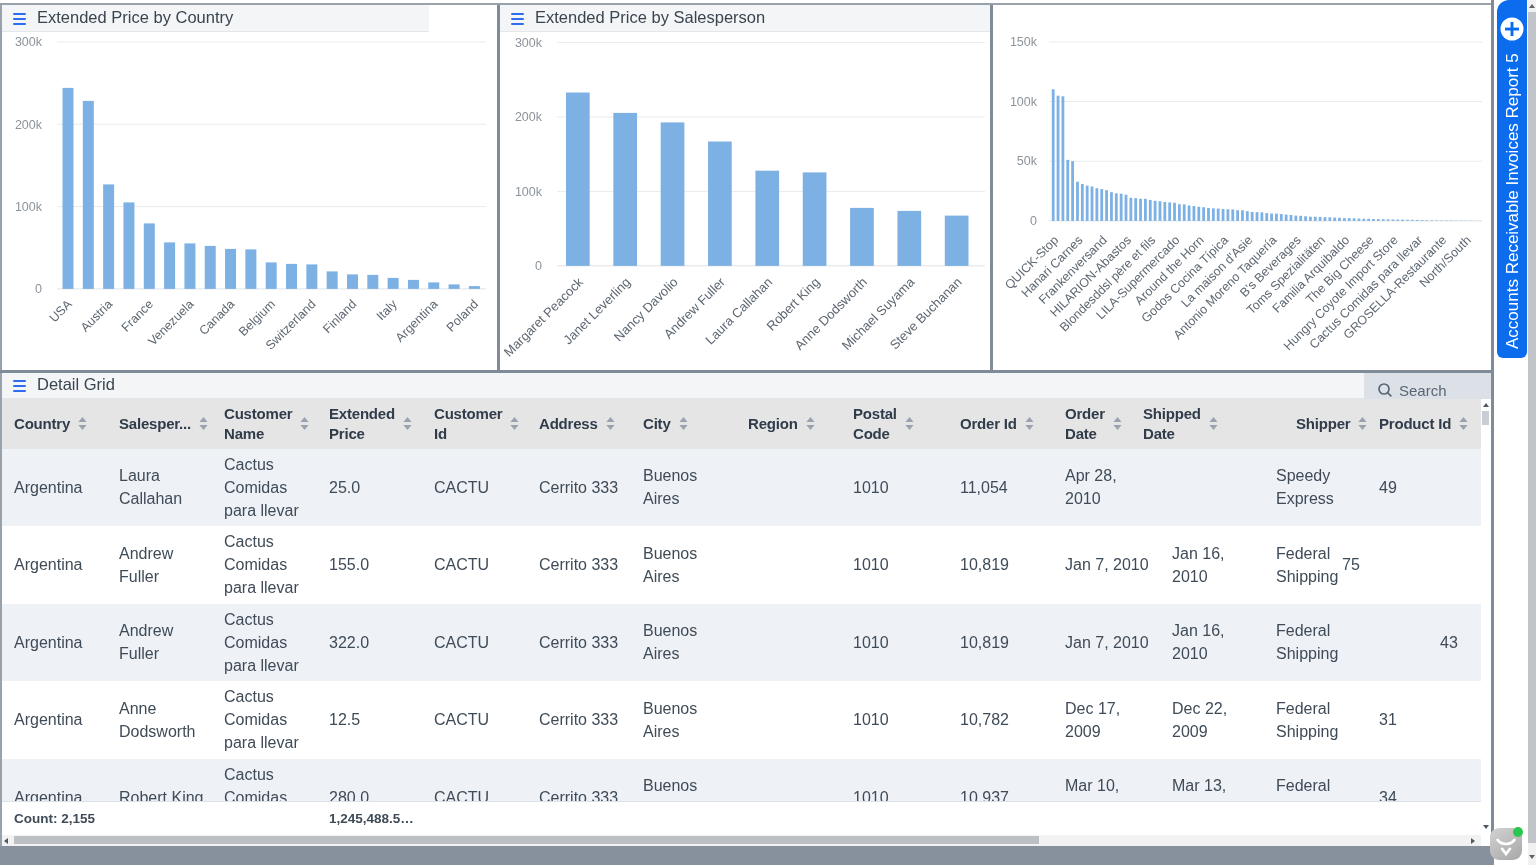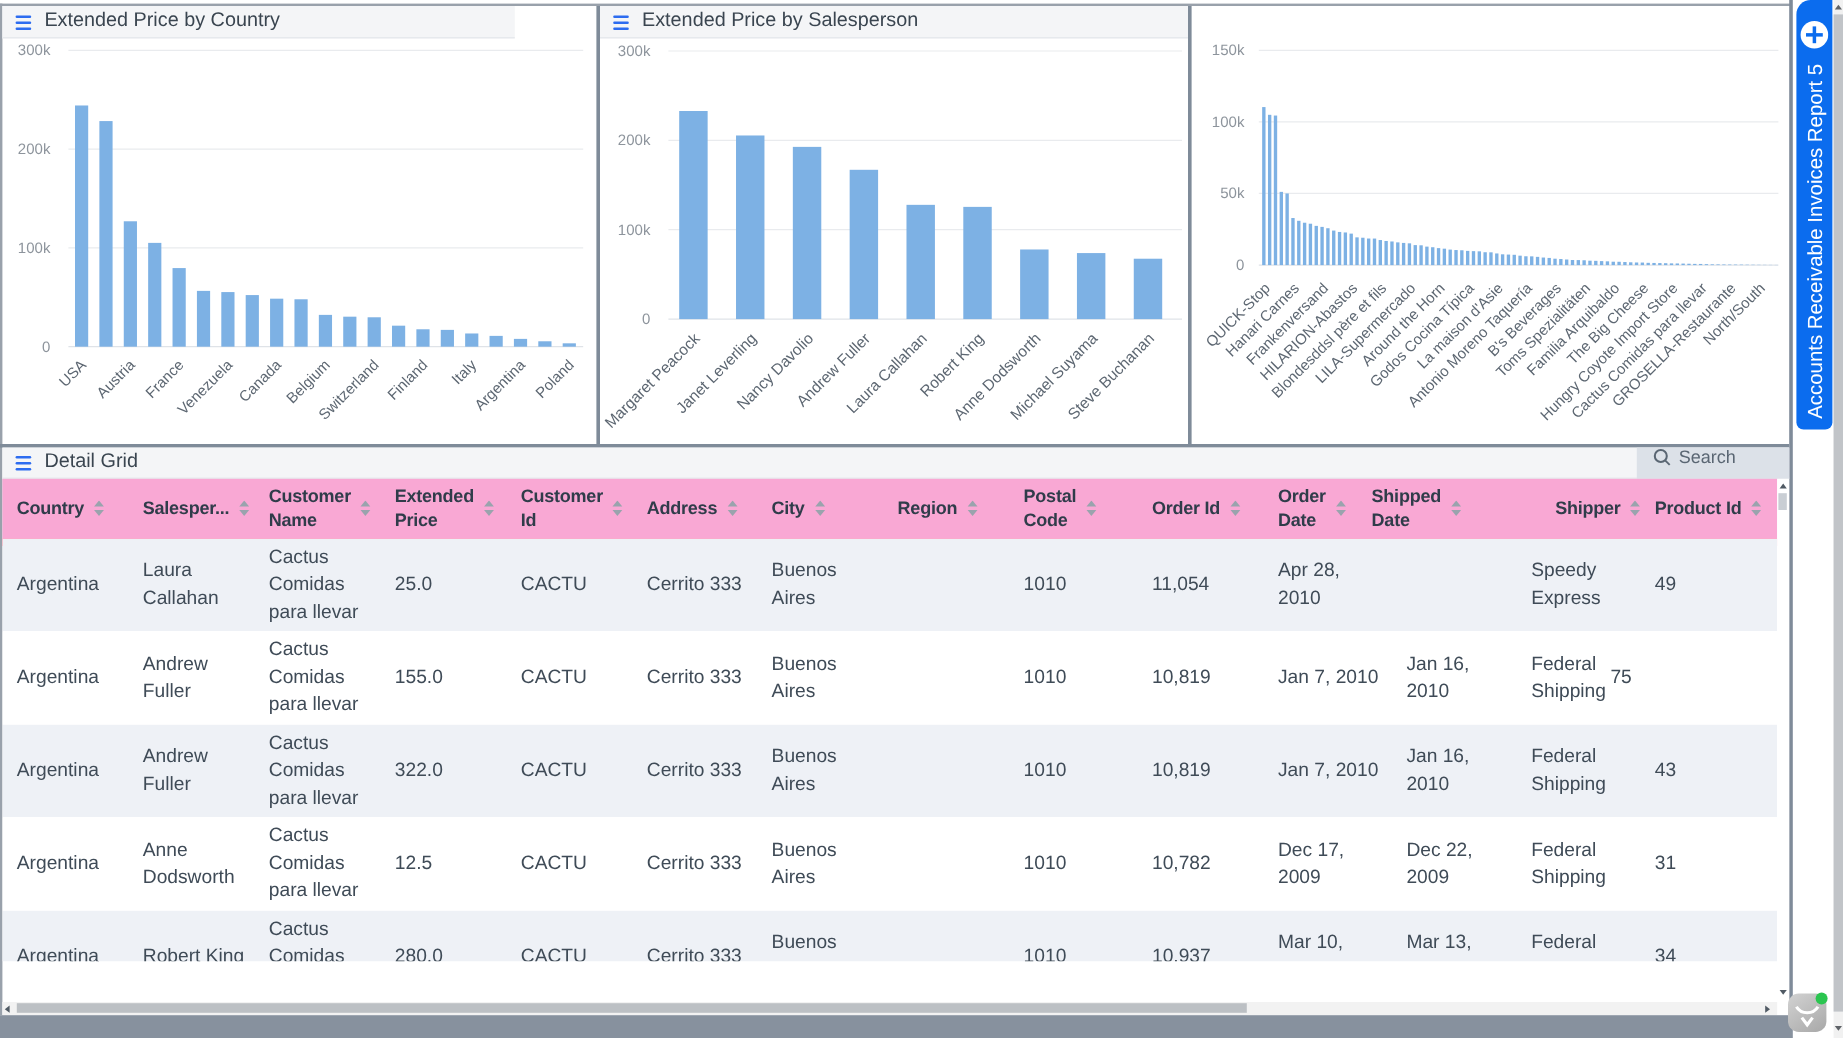--- a/index.html
+++ b/index.html
@@ -204,29 +204,29 @@
       <text x="405.8" y="208.9" text-anchor="end" font-size="12.5" fill="#5d6772" transform="rotate(-45 405.8 208.9)">Hungry Coyote Import Store</text>
       <text x="430.1" y="208.9" text-anchor="end" font-size="12.5" fill="#5d6772" transform="rotate(-45 430.1 208.9)">Cactus Comidas para llevar</text>
       <text x="454.3" y="208.9" text-anchor="end" font-size="12.5" fill="#5d6772" transform="rotate(-45 454.3 208.9)">GROSELLA-Restaurante</text>
       <text x="478.6" y="208.9" text-anchor="end" font-size="12.5" fill="#5d6772" transform="rotate(-45 478.6 208.9)">North/South</text>
     </svg>
     <div class="tbar" style="left:2px;top:372.5px;width:1488.5px;height:25px">
       <div style="position:absolute;left:11px;top:7.5px;width:12.5px;height:2.3px;background:#2d6cf0;border-radius:1px"></div>
       <div style="position:absolute;left:11px;top:12.5px;width:12.5px;height:2.3px;background:#2d6cf0;border-radius:1px"></div>
       <div style="position:absolute;left:11px;top:17.5px;width:12.5px;height:2.3px;background:#2d6cf0;border-radius:1px"></div>
       <div class="title" style="top:2.5px">Detail Grid</div>
-      <div style="position:absolute;left:1362px;top:0;width:126.5px;height:26px;background:#dce1e8;display:flex;align-items:flex-start">
+      <div style="position:absolute;left:1362px;top:0;width:126.5px;height:26px;background:#dce1e8;display:flex;align-items:flex-end">
         <svg width="17" height="17" viewBox="0 0 17 17" style="margin-left:13px">
           <circle cx="7" cy="7" r="5" fill="none" stroke="#5a6673" stroke-width="1.7"></circle>
           <line x1="10.4" y1="10.4" x2="14.4" y2="14.4" stroke="#5a6673" stroke-width="1.6"></line>
         </svg>
         <span style="font-size:15px;color:#5a6673;margin-left:5px">Search</span>
       </div>
     </div>
-    <div style="position:absolute;left:2px;top:398.5px;width:1479px;height:50px;background:#f9a8d4;border-bottom:6px solid #fca5a5">
+    <div style="position:absolute;left:2px;top:398.5px;width:1479px;height:50px;background:#e5e5e5;border-bottom:6px solid #fca5a5">
       <div class="hc" style="left:12px">
         <span>Country</span>
         <svg width="9" height="13" viewBox="0 0 9 13" style="flex:0 0 auto">
           <path d="M4.5 0 L8.6 5 L0.4 5 Z" fill="#9aa3ad"></path>
           <path d="M0.4 8 L8.6 8 L4.5 13 Z" fill="#9aa3ad"></path>
         </svg>
       </div>
       <div class="hc" style="left:117px">
         <span>Salesper...</span>
         <svg width="9" height="13" viewBox="0 0 9 13" style="flex:0 0 auto">
@@ -429,21 +429,21 @@
         </div>
         <div class="dc" style="left:1063px">
           <span>Jan 7, 2010</span>
         </div>
         <div class="dc" style="left:1170px">
           <span>Jan 16,<br>2010</span>
         </div>
         <div class="dc" style="left:1274px">
           <span>Federal<br>Shipping</span>
         </div>
-        <div class="dc" style="left:1377px">
+        <div class="dc" style="left:1438px">
           <span>43</span>
         </div>
       </div>
       <div style="position:absolute;left:0;top:232.5px;width:1479px;height:77.5px;background:#fff">
         <div class="dc" style="left:12px">
           <span>Argentina</span>
         </div>
         <div class="dc" style="left:117px">
           <span>Anne<br>Dodsworth</span>
         </div>
@@ -515,20 +515,24 @@
         <div class="dc" style="left:1170px">
           <span>Mar 13,<br>2010</span>
         </div>
         <div class="dc" style="left:1274px">
           <span>Federal<br>Shipping</span>
         </div>
         <div class="dc" style="left:1377px">
           <span>34</span>
         </div>
       </div>
+    </div>
+    <div style="position:absolute;left:2px;top:800.5px;width:1479px;height:33px;background:#fff;border-top:1px solid #dee2e6">
+      <div style="position:absolute;left:12px;top:9px;font-size:13.5px;font-weight:700;color:#3f4b57">Count: 2,155</div>
+      <div style="position:absolute;left:327px;top:9px;font-size:13.5px;font-weight:700;color:#3f4b57">1,245,488.5…</div>
     </div>
     <div style="position:absolute;left:1481px;top:398.5px;width:10px;height:435px;background:#fff">
       <div style="position:absolute;left:1.5px;top:4px;width:0;height:0;border-left:3.5px solid transparent;border-right:3.5px solid transparent;border-bottom:4.5px solid #505a64"></div>
       <div style="position:absolute;left:1px;top:12px;width:7px;height:14px;background:#c9ced4"></div>
       <div style="position:absolute;left:1.5px;top:426px;width:0;height:0;border-left:3.5px solid transparent;border-right:3.5px solid transparent;border-top:4.5px solid #505a64"></div>
     </div>
     <div style="position:absolute;left:2px;top:834.5px;width:1479px;height:11px;background:#f2f2f2">
       <div style="position:absolute;left:2px;top:3px;width:0;height:0;border-top:3.5px solid transparent;border-bottom:3.5px solid transparent;border-right:4.5px solid #505a64"></div>
       <div style="position:absolute;left:12px;top:1.5px;width:1025px;height:8px;background:#bcc0c4"></div>
       <div style="position:absolute;left:1469px;top:3px;width:0;height:0;border-top:3.5px solid transparent;border-bottom:3.5px solid transparent;border-left:4.5px solid #505a64"></div>

